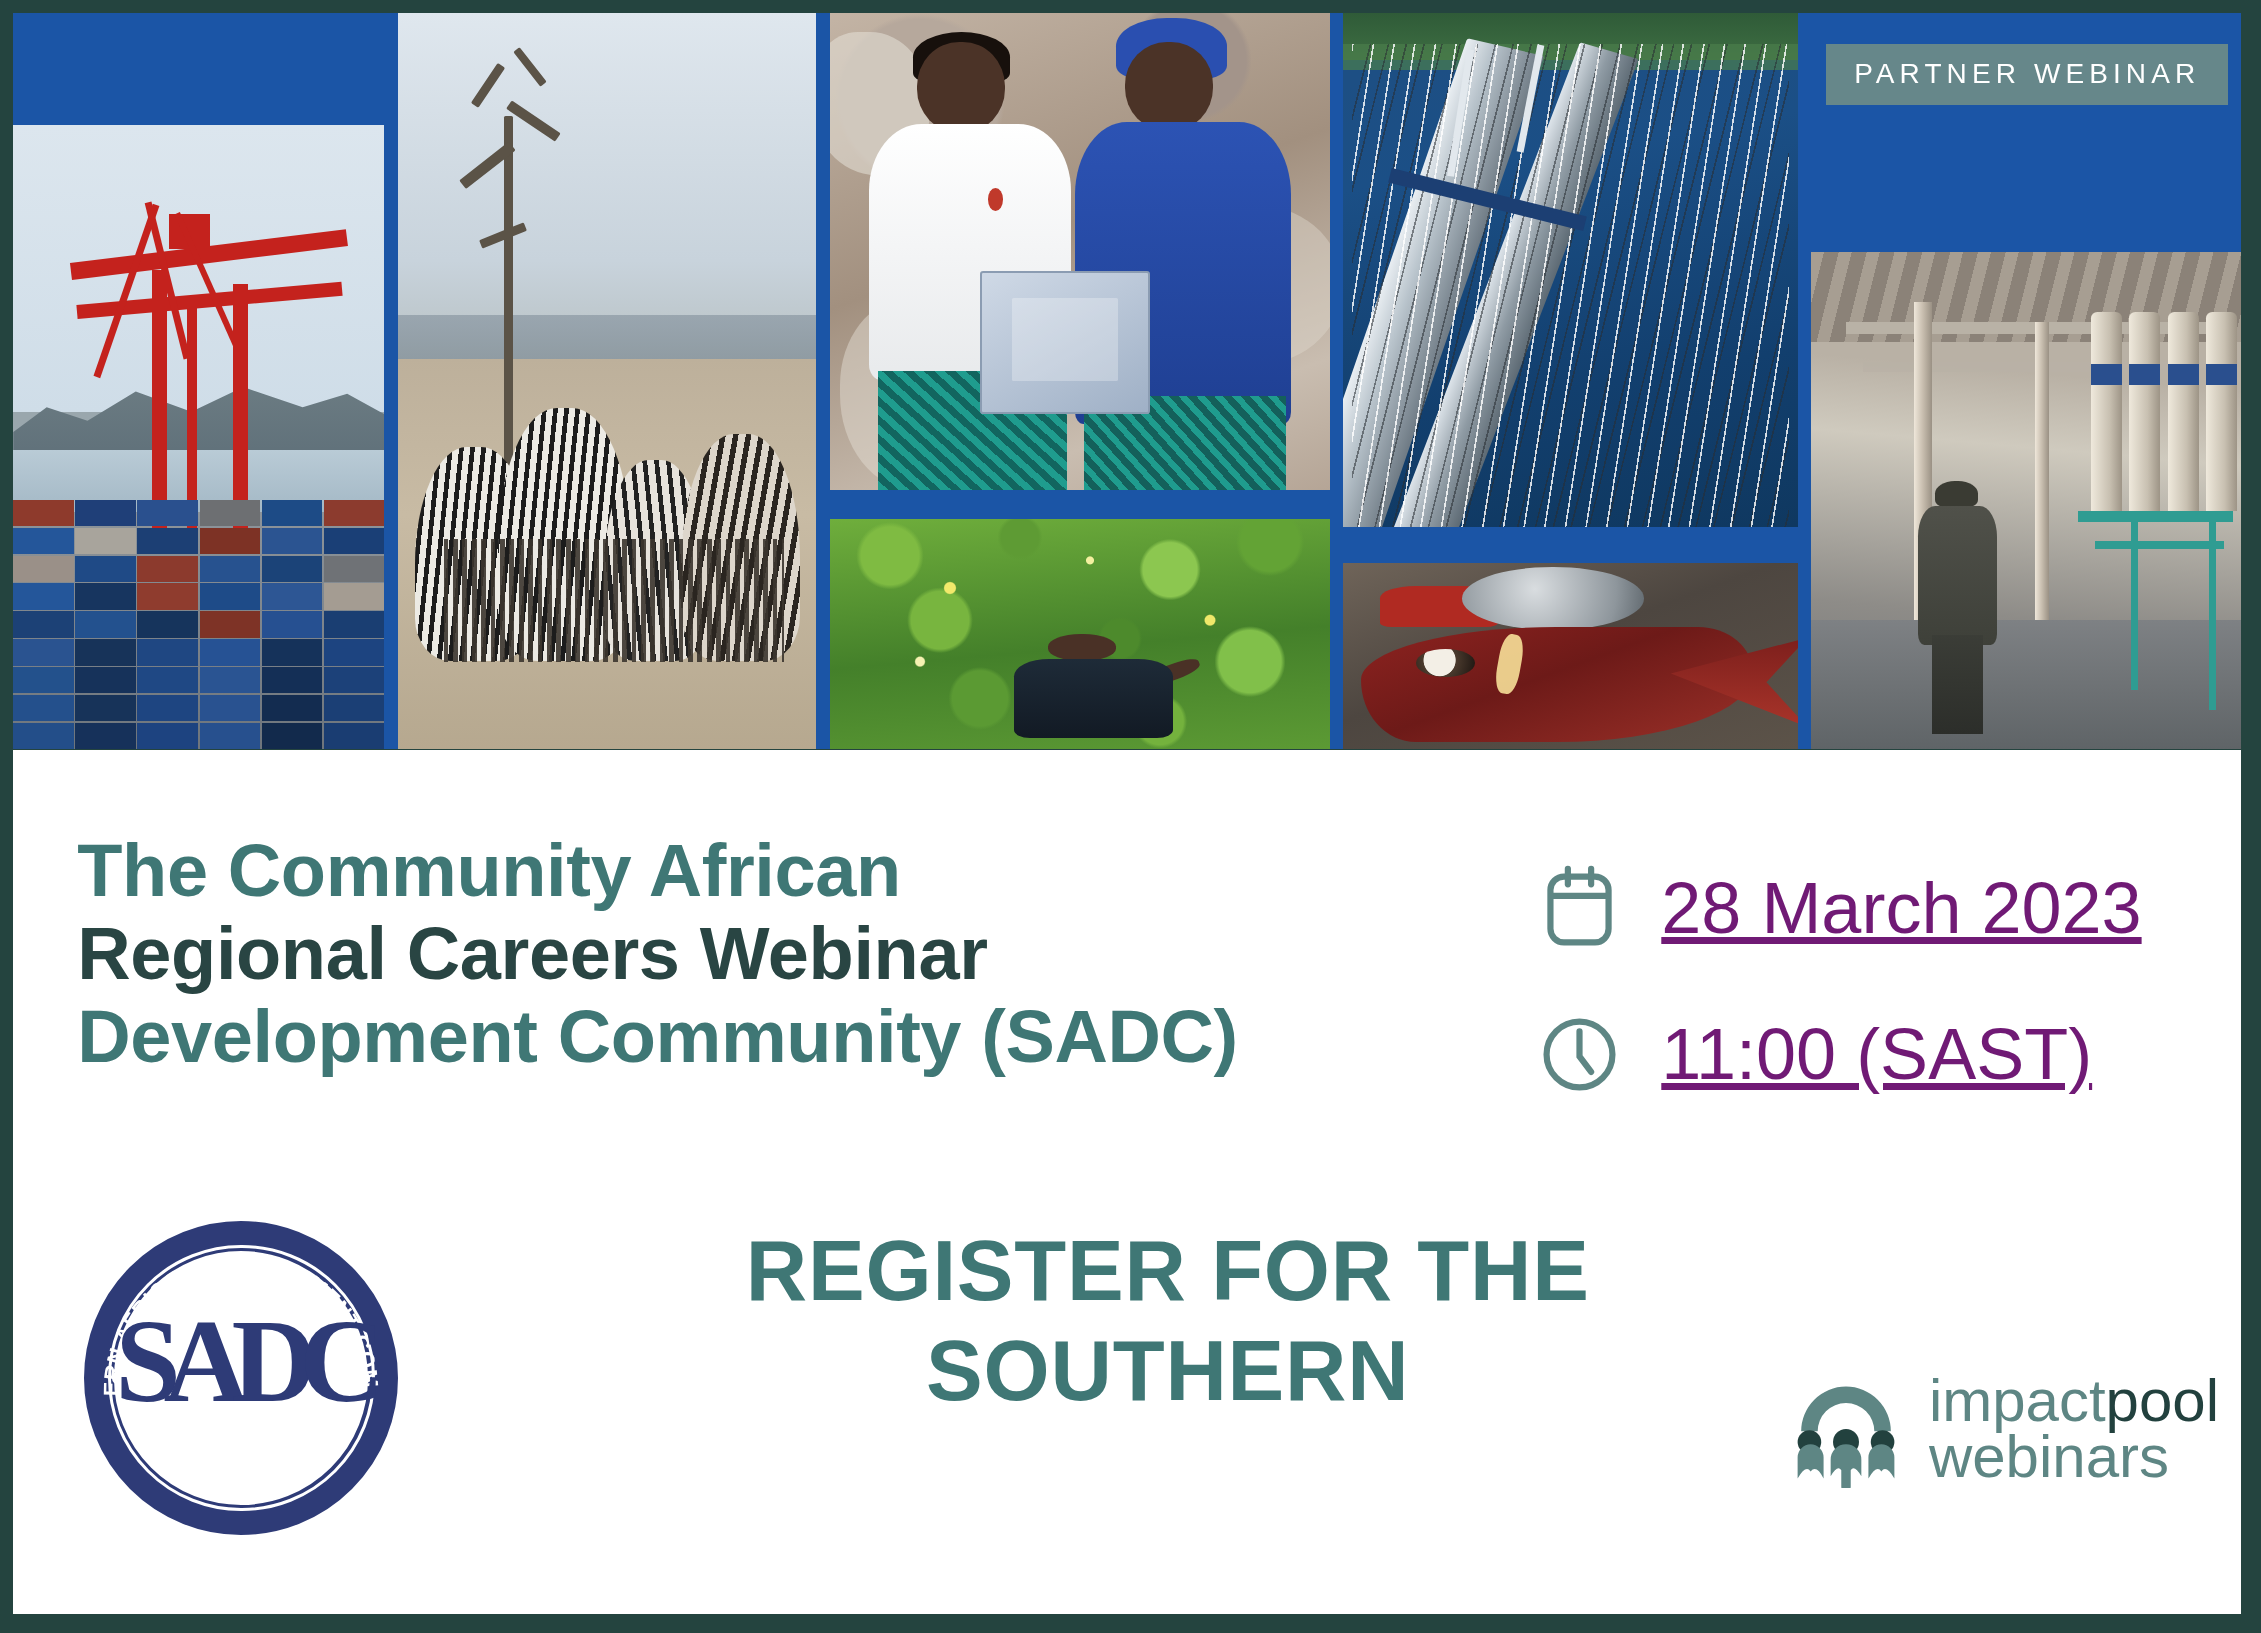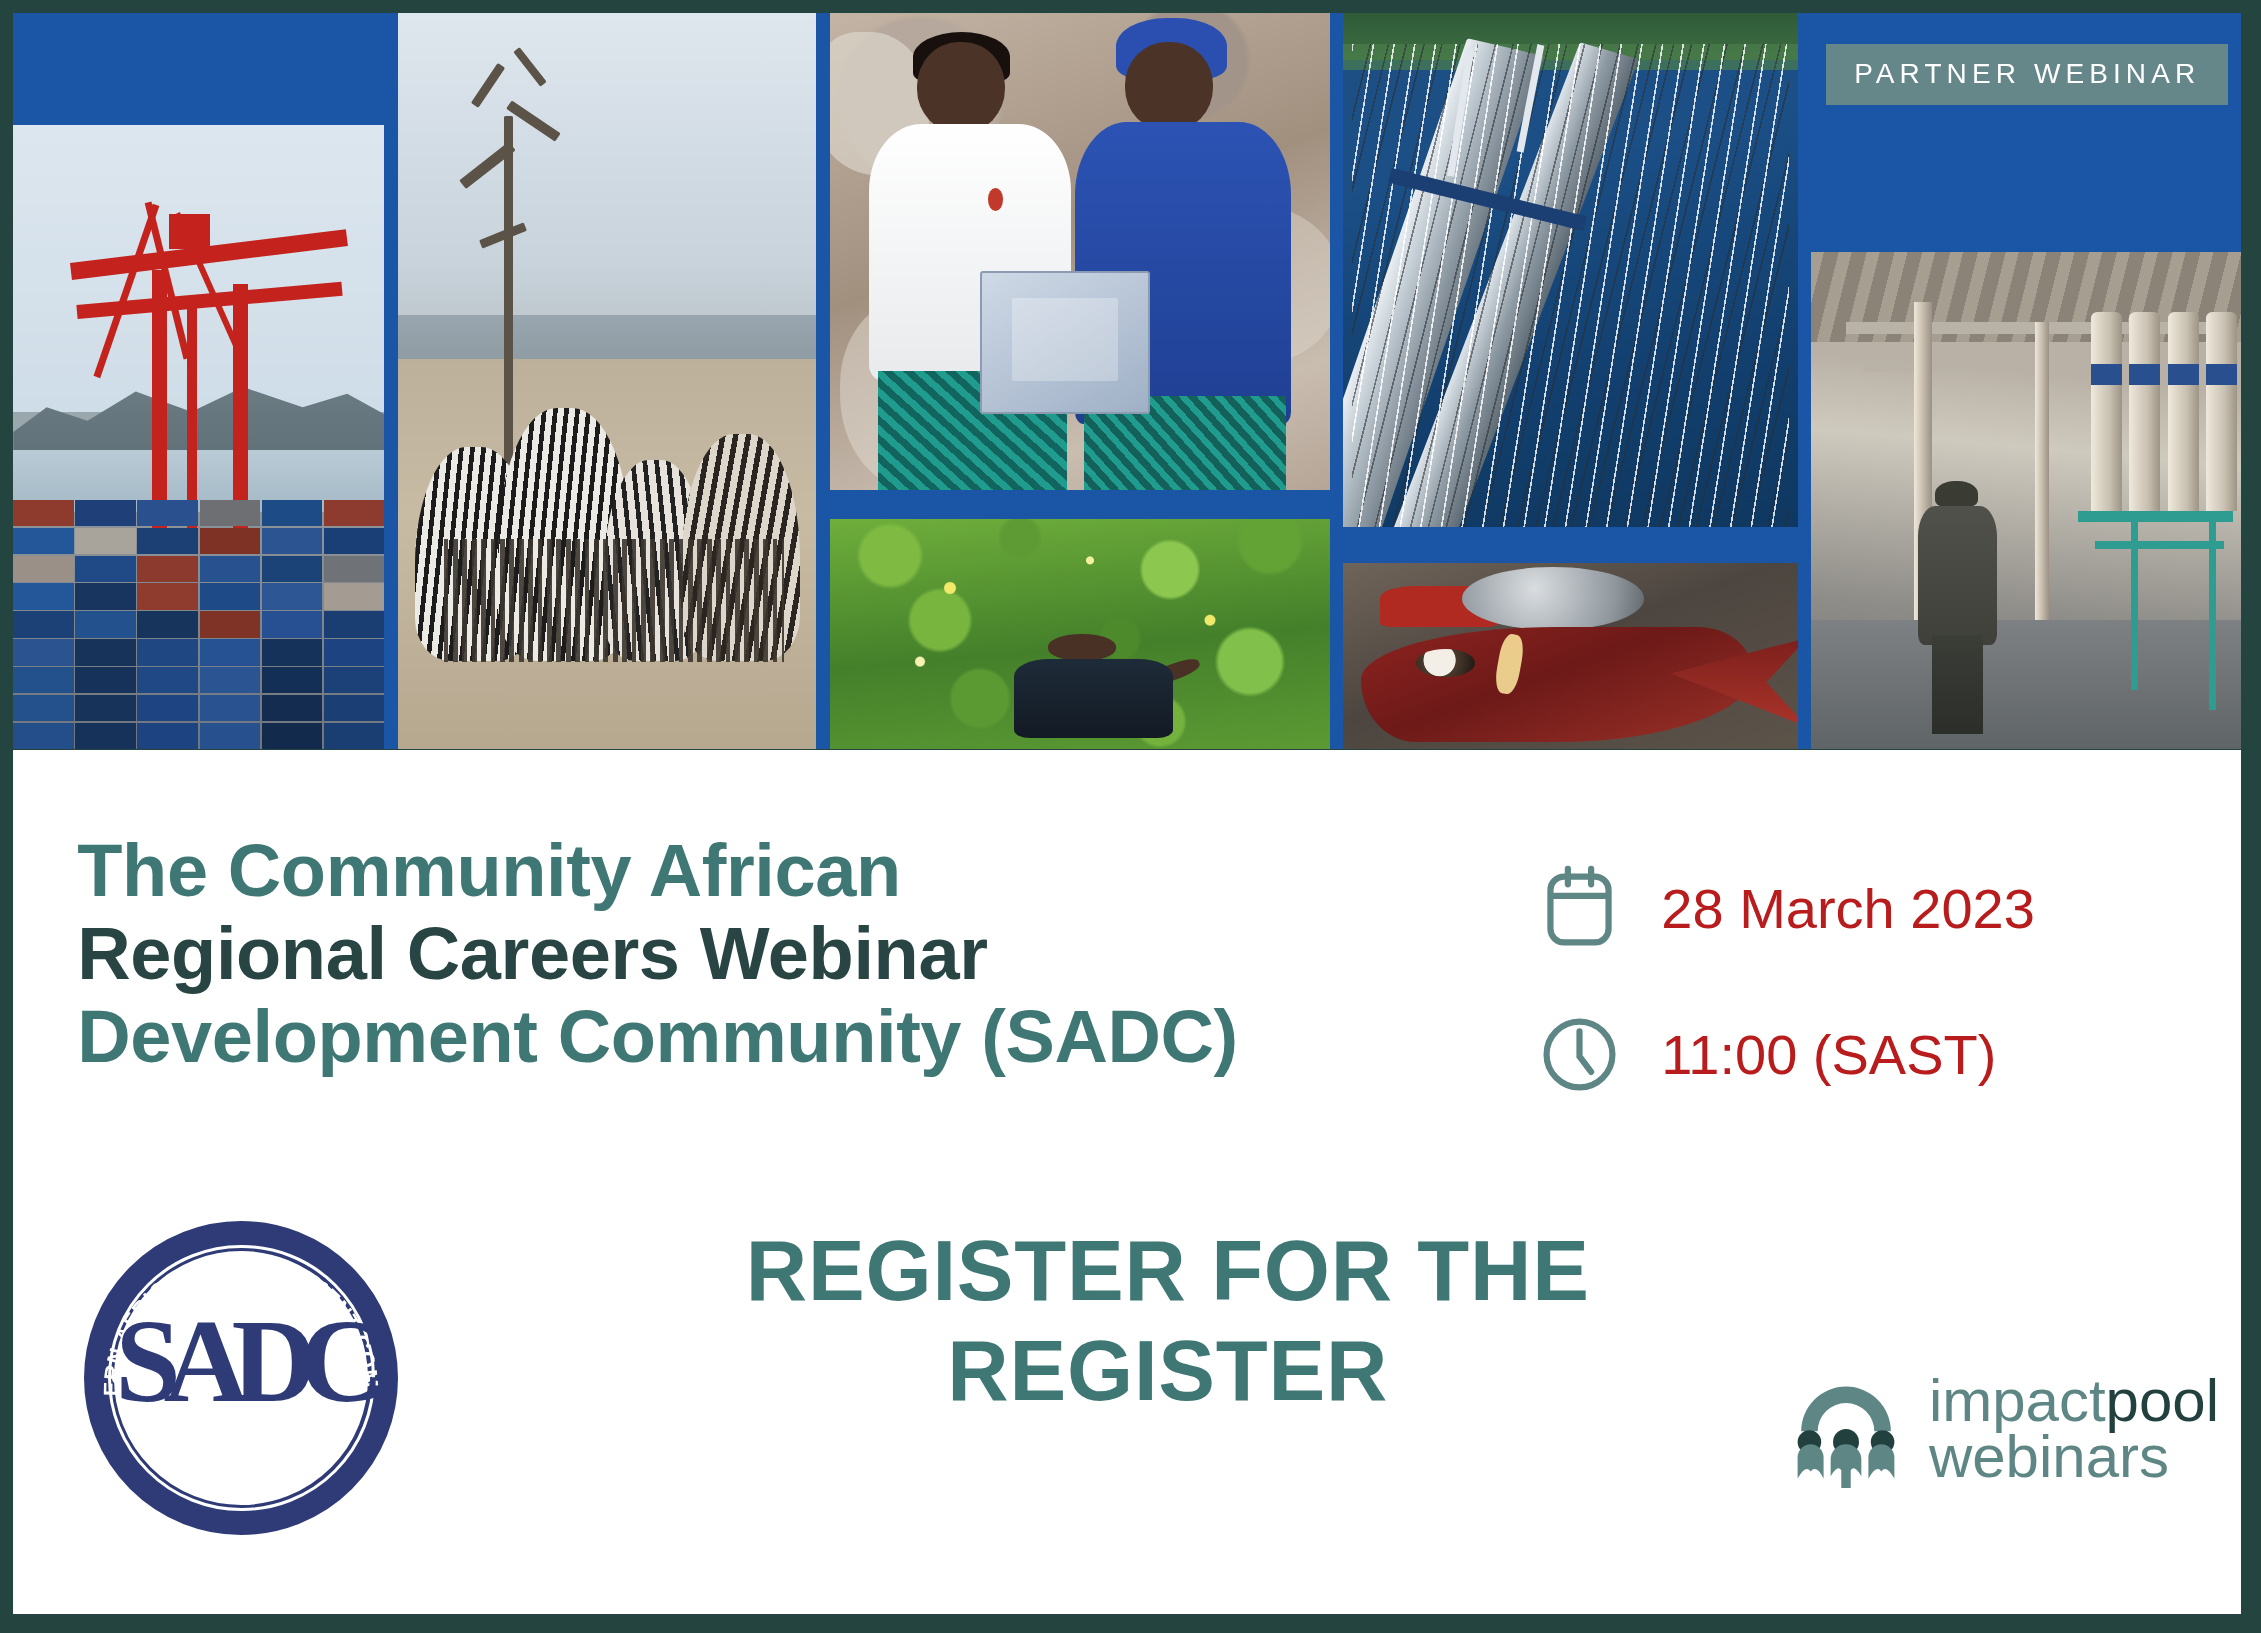--- a/index.html
+++ b/index.html
@@ -324,22 +324,22 @@
 
   #meta {
     position: absolute; left: 1511px; top: 85px;
   }
   .meta-row {
     display: flex; align-items: center;
     height: 146px;
   }
   .meta-row .ic { width: 110px; flex: none; display:flex; align-items:center; justify-content:center; }
   .meta-row .tx {
-    font-size: 56px; color: #b91c1c; font-weight: normal;
-    white-space: nowrap; padding-left: 27px;
+    font-size: 72px; color: #701a75; font-weight: normal;
+    white-space: nowrap; padding-left: 27px; text-decoration: underline;
   }
 
   #cta {
     position: absolute; left: 597px; top: 471px; width: 1115px;
     text-align: center;
     color: #3f7775;
     font-weight: bold;
     font-size: 85px;
     line-height: 1.18;
     letter-spacing: 0.8px;
@@ -615,21 +615,21 @@
             <circle cx="24" cy="24" r="17"></circle>
             <polyline points="24,12 24,25 30,33"></polyline>
           </svg>
         </span>
         <span class="tx">11:00 (SAST)</span>
       </div>
     </div>
 
     <div id="cta">
       <div>REGISTER FOR THE</div>
-      <div>REGISTER</div>
+      <div>SOUTHERN</div>
     </div>
 
     <div id="sadc">
       <div class="ring"></div>
       <div class="ring2"></div>
       <svg viewBox="0 0 200 200">
         <defs>
           <path id="arcTop" d="M 22,108 A 78,78 0 0 1 178,108"></path>
           <path id="arcBot" d="M 26,104 A 74,74 0 0 0 174,104"></path>
         </defs>

